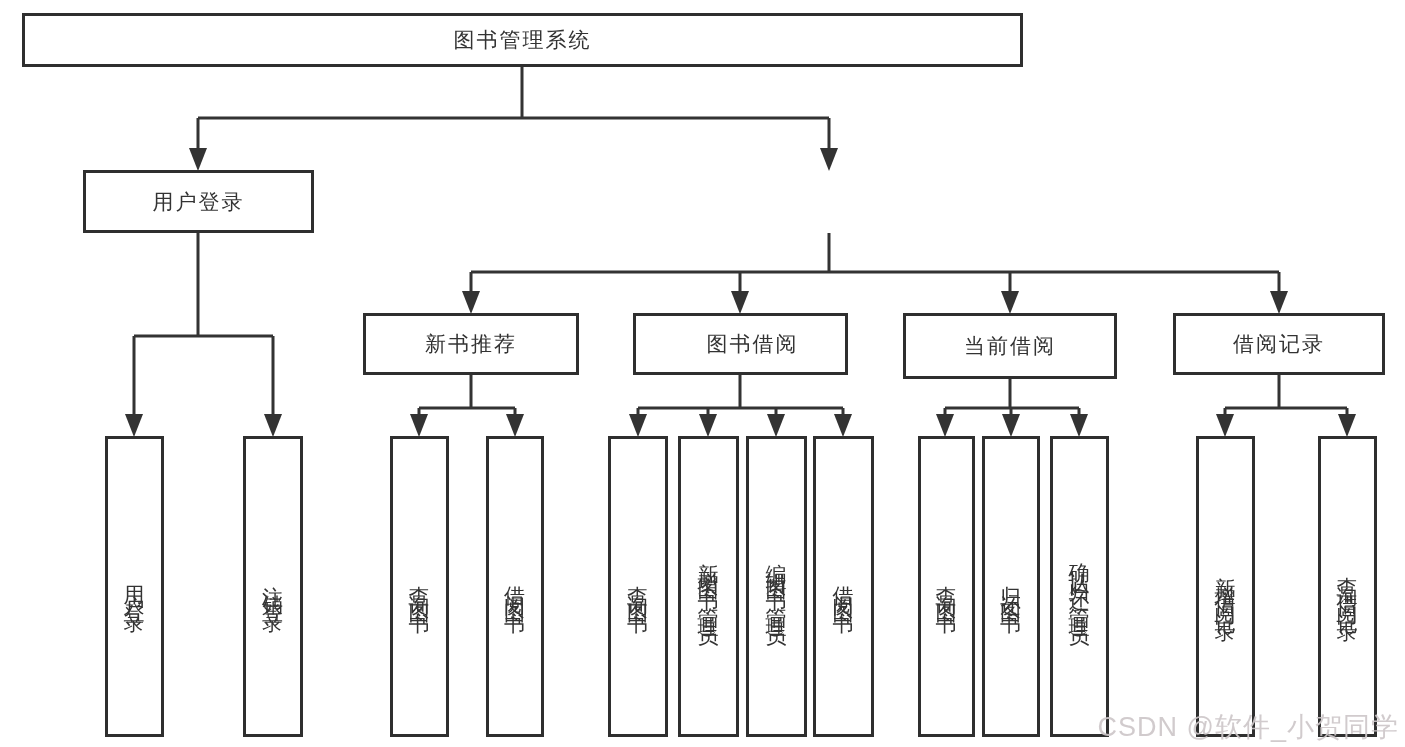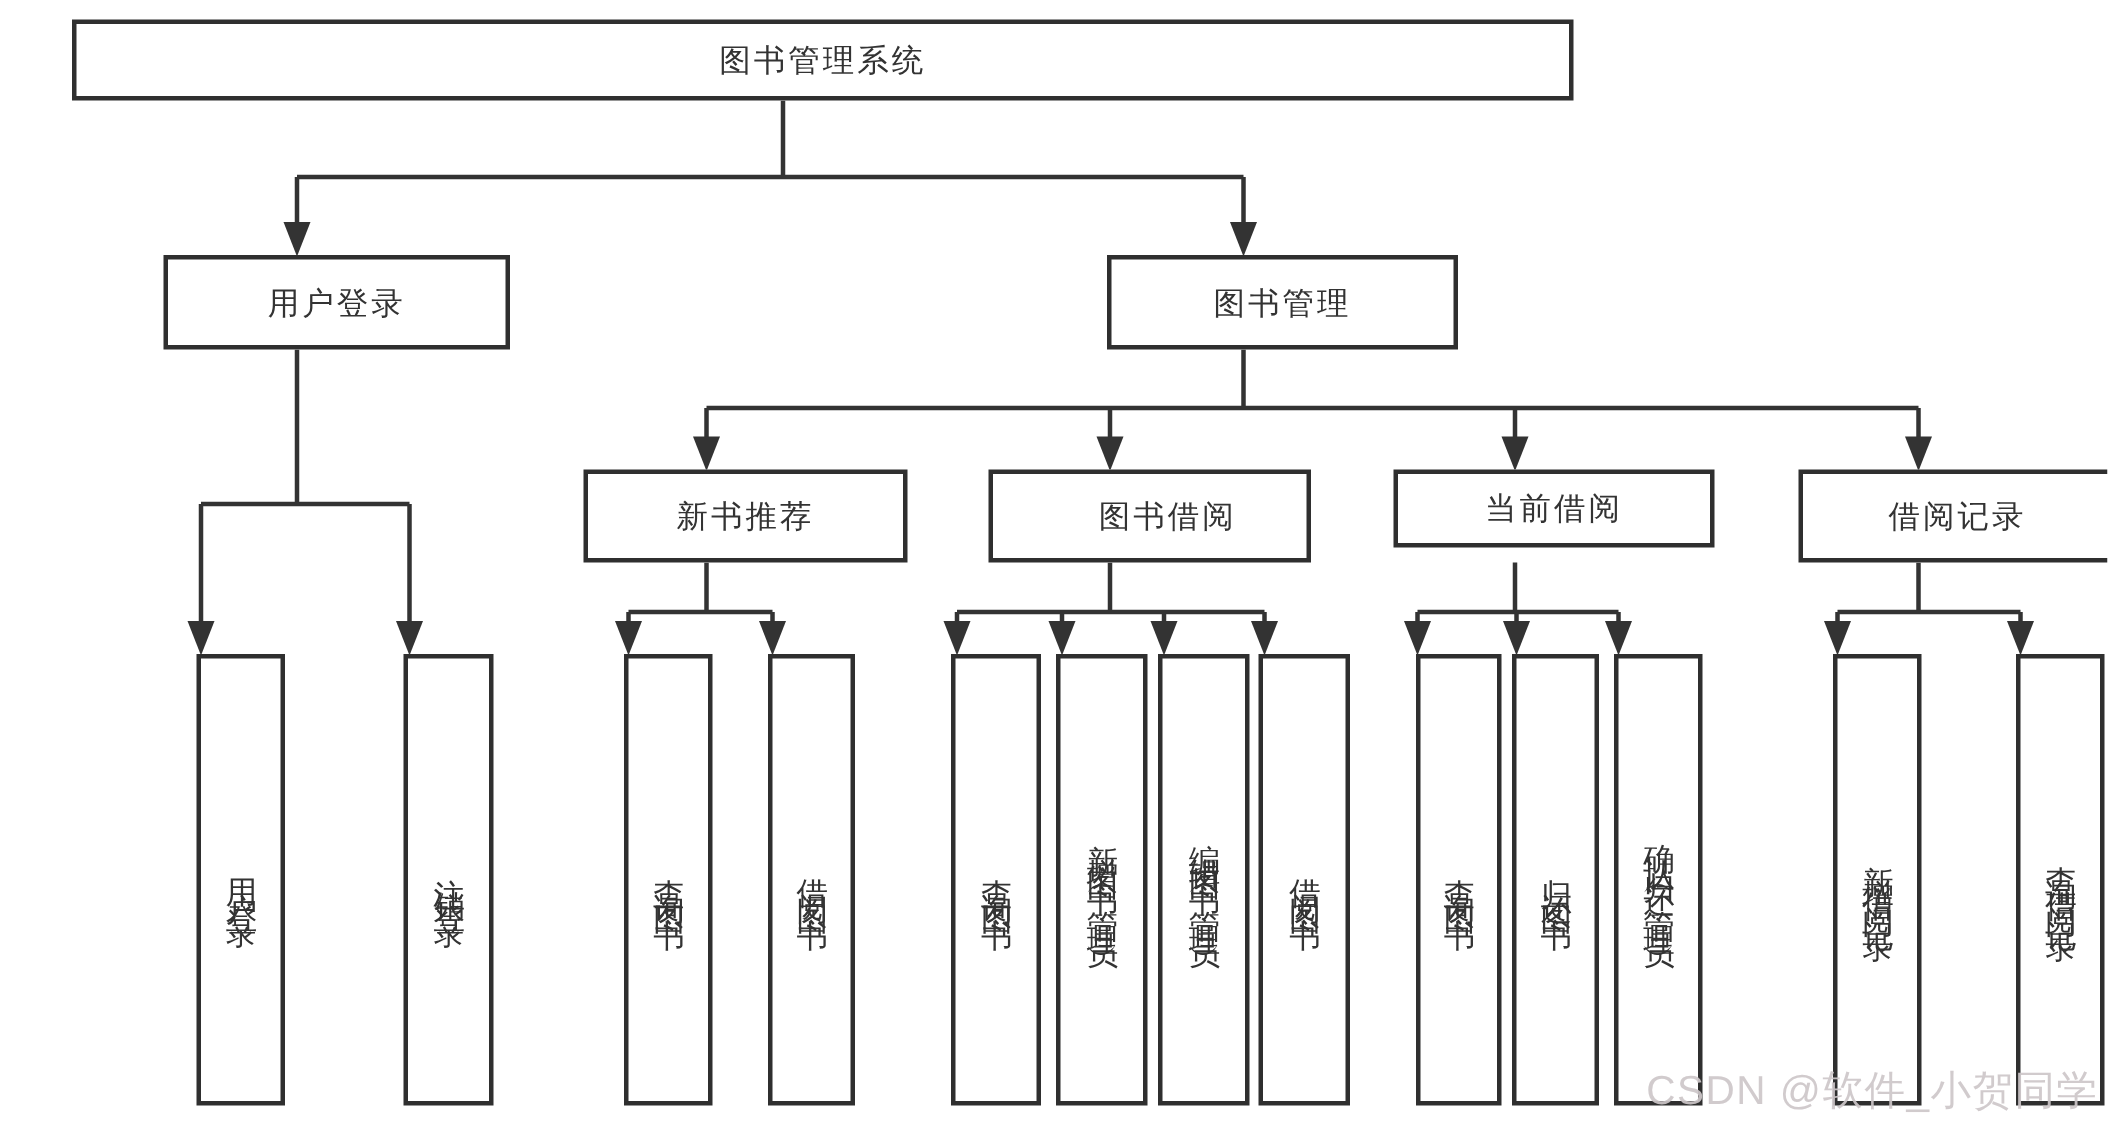--- a/index.html
+++ b/index.html
@@ -24,21 +24,20 @@
   }
   .node {
     position: absolute;
     box-sizing: border-box;
     background: #ffffff;
     border: 3px solid #2f2f2f;
     display: flex;
     align-items: center;
     justify-content: center;
     z-index: 2;
-    margin-left: 26px;
   }
   .node .label {
     font-size: 21px;
     letter-spacing: 2px;
     color: #333333;
     white-space: nowrap;
   }
   .leaf .label {
     writing-mode: vertical-rl;
     text-orientation: mixed;
@@ -47,21 +46,21 @@
     line-height: 1;
   }
   
   .n-root           { left: 22px;   top: 13px;  width: 1001px; height: 54px; }
   
   .n-user-login     { left: 83px;   top: 170px; width: 231px;  height: 63px; }
   .n-book-mgmt      { left: 712px;  top: 170px; width: 234px;  height: 63px; }
   
   .n-new-book-rec   { left: 363px;  top: 313px; width: 216px;  height: 62px; align-items: center; }
   .n-book-borrow    { left: 633px;  top: 313px; width: 215px;  height: 62px; padding-left: 24px; }
-  .n-current-borrow { left: 903px;  top: 313px; width: 214px;  height: 52px; text-align: right; }
+  .n-current-borrow { left: 903px;  top: 313px; width: 214px;  height: 66px; text-align: right; }
   .n-borrow-record  { left: 1173px; top: 313px; width: 212px;  height: 62px; }
   
   .leaf             { top: 436px; height: 301px; }
   .n-ul-login       { left: 105px;  width: 59px; }
   .n-ul-logout      { left: 243px;  width: 60px; }
   .n-nr-query       { left: 390px;  width: 59px; }
   .n-nr-borrow      { left: 486px;  width: 58px; }
   .n-bb-query       { left: 608px;  width: 60px; }
   .n-bb-add         { left: 678px;  width: 61px; }
   .n-bb-edit        { left: 746px;  width: 61px; }
@@ -130,23 +129,20 @@
     </g>
   </svg>
 
   <div class="node n-root">
     <span class="label">图书管理系统</span>
   </div>
 
   <div class="node n-user-login">
     <span class="label">用户登录</span>
   </div>
-  <div class="node n-book-mgmt">
-    <span class="label">图书管理</span>
-  </div>
 
   <div class="node n-new-book-rec">
     <span class="label">新书推荐</span>
   </div>
   <div class="node n-book-borrow">
     <span class="label">图书借阅</span>
   </div>
   <div class="node n-current-borrow">
     <span class="label">当前借阅</span>
   </div>

